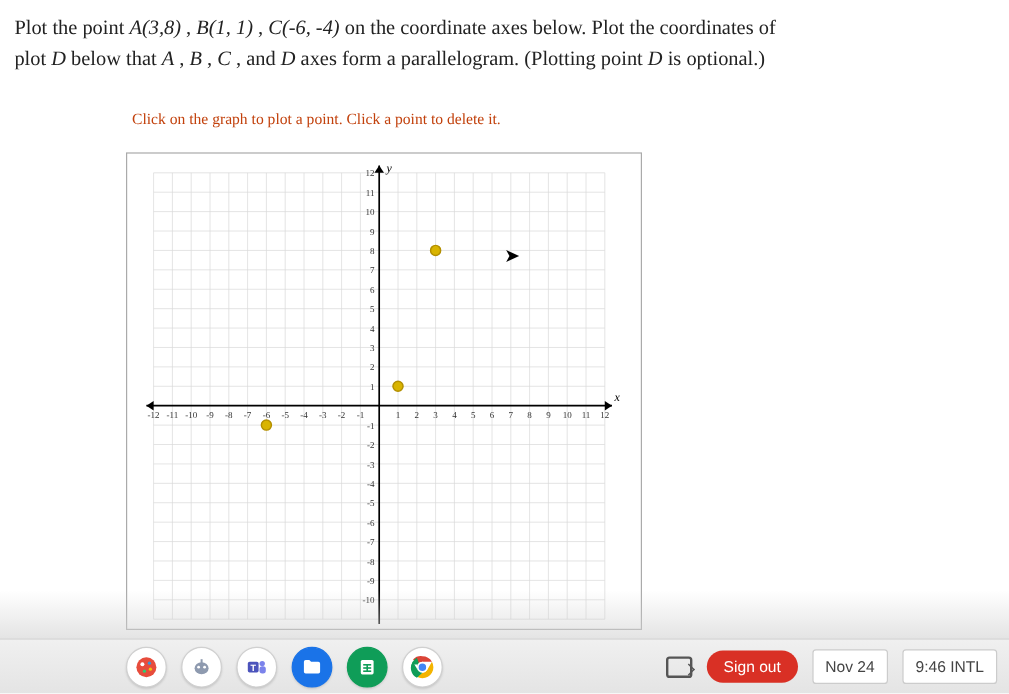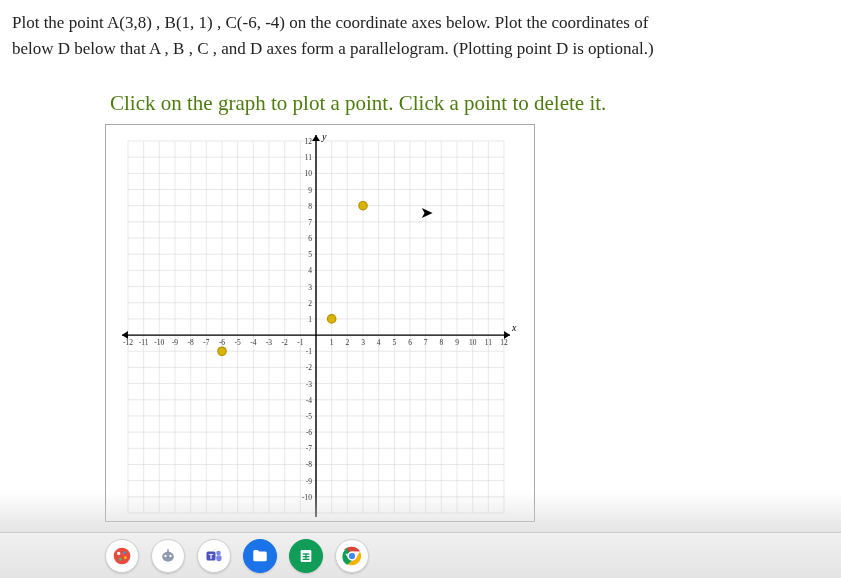--- a/index.html
+++ b/index.html
@@ -10,25 +10,25 @@
       background: #fff;
       position: relative;
       overflow: hidden;
     }
     .problem {
       padding: 10px 12px 0 12px;
       font-size: 17px;
       line-height: 1.5;
       color: #222;
     }
-    .problem .italic { }
+    .problem .italic { font-style: italic; }
     .instruction {
-      margin: 30px 0 8px 110px;
-      font-size: 21px;
-      color: #4d7c0f;
+      margin: 30px 0 20px 110px;
+      font-size: 13px;
+      color: #c2410c;
       font-family: Georgia, serif;
     }
     .graph-wrap {
       margin-left: 105px;
     }
     .graph-frame {
       width: 430px;
       border: 1px solid #aaa;
       padding: 8px 10px 0 10px;
       background: #fff;
@@ -116,21 +116,21 @@
 <body>
 
 <div class="problem">
   <span>Plot the point </span>
   <span class="italic">A(3,8)</span>
   <span>, </span>
   <span class="italic">B(1, 1)</span>
   <span>, </span>
   <span class="italic">C(-6, -4)</span>
   <span> on the coordinate axes below. Plot the coordinates of</span><br>
-  <span>below </span>
+  <span>plot </span>
   <span class="italic">D</span>
   <span> below that </span>
   <span class="italic">A</span>
   <span>, </span>
   <span class="italic">B</span>
   <span>, </span>
   <span class="italic">C</span>
   <span>, and </span>
   <span class="italic">D</span>
   <span> axes form a parallelogram. (Plotting point </span>
@@ -302,13 +302,19 @@
           <circle cx="12" cy="12" r="10" fill="#fff"></circle>
           <path d="M12 2a10 10 0 018.66 5H12a5 5 0 00-4.33 2.5L3.5 5A10 10 0 0112 2z" fill="#db4437"></path>
           <path d="M22 12a10 10 0 01-15 8.66L12 17a5 5 0 004.33-2.5L20.66 7A10 10 0 0122 12z" fill="#f4b400"></path>
           <path d="M2 12a10 10 0 015-8.66L12 17a5 5 0 01-4.33-7.5H3.34A10 10 0 002 12z" fill="#0f9d58" transform="rotate(0)"></path>
           <path d="M3.34 7L7.67 14.5A5 5 0 0012 17l-5 4.66A10 10 0 013.34 7z" fill="#0f9d58"></path>
           <circle cx="12" cy="12" r="4.2" fill="#4285f4"></circle>
           <circle cx="12" cy="12" r="4.2" fill="none" stroke="#fff" stroke-width="1.6"></circle>
         </svg>
     </div>
   </div>
+  <div class="tb-right">
+    <div class="screenshare"></div>
+    <div class="signout">Sign out</div>
+    <div class="date-box">Nov 24</div>
+    <div class="time-box">9:46 INTL</div>
+  </div>
 </div>
 
 </body></html>

